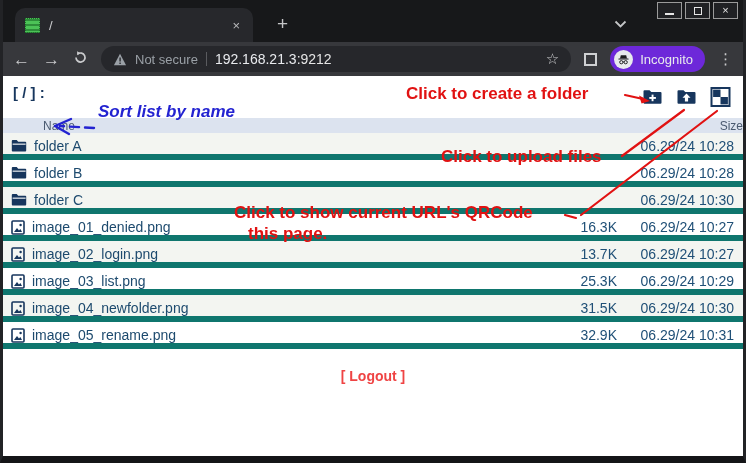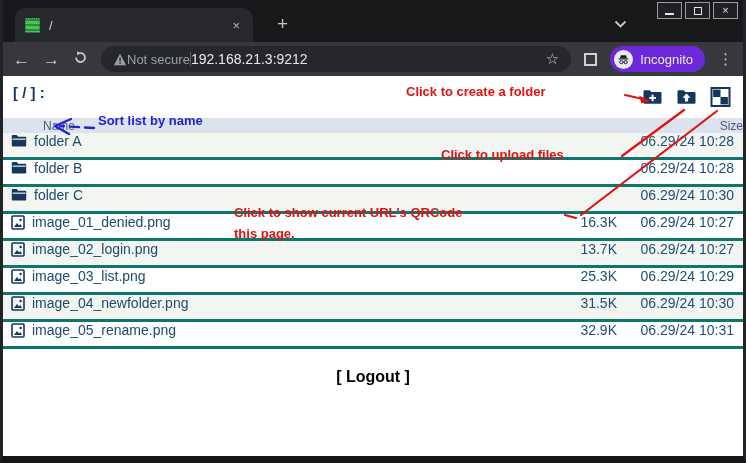--- a/index.html
+++ b/index.html
@@ -21,21 +21,21 @@
   .winbtns{ position:absolute; top:2px; right:5px; display:flex; gap:3px; }
   .winbtn{ width:25px; height:17px; border:1px solid #9b9b9b; background:#202124; color:#e6e6e6;
     display:flex; align-items:center; justify-content:center; font-size:11px; line-height:1; }
   .glyph-min{ width:9px; height:2px; background:#e6e6e6; margin-top:6px;}
   .glyph-max{ width:8px; height:8px; border:1.5px solid #e6e6e6; }
 
   
   .toolbar{ height:34px; background:#37383c; display:flex; align-items:center; padding:0 10px; gap:13px; }
   .navbtn{ color:#c9cacc; font-size:17px; line-height:1; }
   .omnibox{ flex:1; height:26px; background:#26272b; border-radius:13px; display:flex; align-items:center;
-    padding:8px 12px; color:#9aa0a6; font-size:13px; }
+    padding:8px 12px; gap:8px; color:#9aa0a6; font-size:13px; }
   .divider{ width:1px; height:14px; background:#5a5b5f; }
   .host{ color:#e8eaed; font-size:14px; }
   .port{ color:#e5e5e5; font-size:14px; }
   .omni-spacer{ flex:1; }
   .star{ color:#c9cacc; font-size:15px; }
   .sidepanel{ width:13px; height:13px; border:2px solid #cfd0d2; }
   .incog{ height:26px; border-radius:13px; background:#6d28d9; display:flex; align-items:center; gap:7px; padding:0 12px 0 4px; }
   .incog-circle{ width:19px; height:19px; border-radius:50%; background:#e8eaed; display:flex; align-items:center; justify-content:center;}
   .incog-label{ color:#e8eaed; font-size:13px; }
   .menu-dots{ color:#c9cacc; font-size:15px; }
@@ -44,35 +44,35 @@
   .page{ position:relative; background:#fff; height:380px; overflow:hidden; color:#1d4a6e;}
   .breadcrumb{ position:absolute; left:10px; top:8px; font-weight:bold; font-size:15px; color:#17365d; cursor:pointer;}
   .page-icons{ position:absolute; top:11px; right:12px; display:flex; gap:13px; }
   .page-icons svg{ display:block; cursor:pointer; }
 
   .filetable{ position:absolute; top:42px; left:0; right:0; }
   .thead{ display:flex; align-items:center; height:15px; background:#dce3ef; color:#4a5a70; font-size:12px;padding-left:32px; }
   .col-name{ flex:1; padding-left:8px; display:flex; align-items:center; gap:7px;}
   .col-size{ width:74px; text-align:right; }
   .col-date{ width:126px; text-align:right; padding-right:9px; }
-  .row{ display:flex; align-items:flex-start; height:27px; border-bottom:3px solid #0f766e; font-size:14px; cursor:pointer;}
+  .row{ display:flex; align-items:flex-end; height:27px; border-bottom:6px solid #0f766e; font-size:14px; cursor:pointer;}
   .row.alt{ background:#f3f5f1; }
   .row .col-size,.row .col-date{ color:#205077; }
   .row svg{ flex:0 0 auto; }
   .logout{ position:absolute; top:292px; left:0; right:0; text-align:center; font-weight:bold;
-    font-size:16px; color:#000000; cursor:pointer; }
+    font-size:14px; color:#ef4444; cursor:pointer; }
 
   
-  .ann{ position:absolute; font-weight:bold; font-size:13px; white-space:nowrap; color:#e11212; pointer-events:none;}
+  .ann{ position:absolute; font-weight:bold; font-size:17px; white-space:nowrap; color:#e11212; pointer-events:none;}
   .ann-blue{ color:#2323d1; }
   #ann-create{ left:403px; top:8px; }
-  #ann-sort{ left:95px; top:37px; }
+  #ann-sort{ left:95px; top:26px;font-style:italic; }
   #ann-upload{ left:438px; top:71px; }
   #ann-qr{ left:231px; top:126px; line-height:21px; }
-  #ann-qr .l3{ margin-left:0; }
+  #ann-qr .l3{ margin-left:14px; }
   .overlay{ position:absolute; inset:0; pointer-events:none; }
 </style>
 </head>
 <body>
 
 <div class="window">
 
   <div class="titlebar">
     <div class="tab">
       <span class="favicon"></span>

